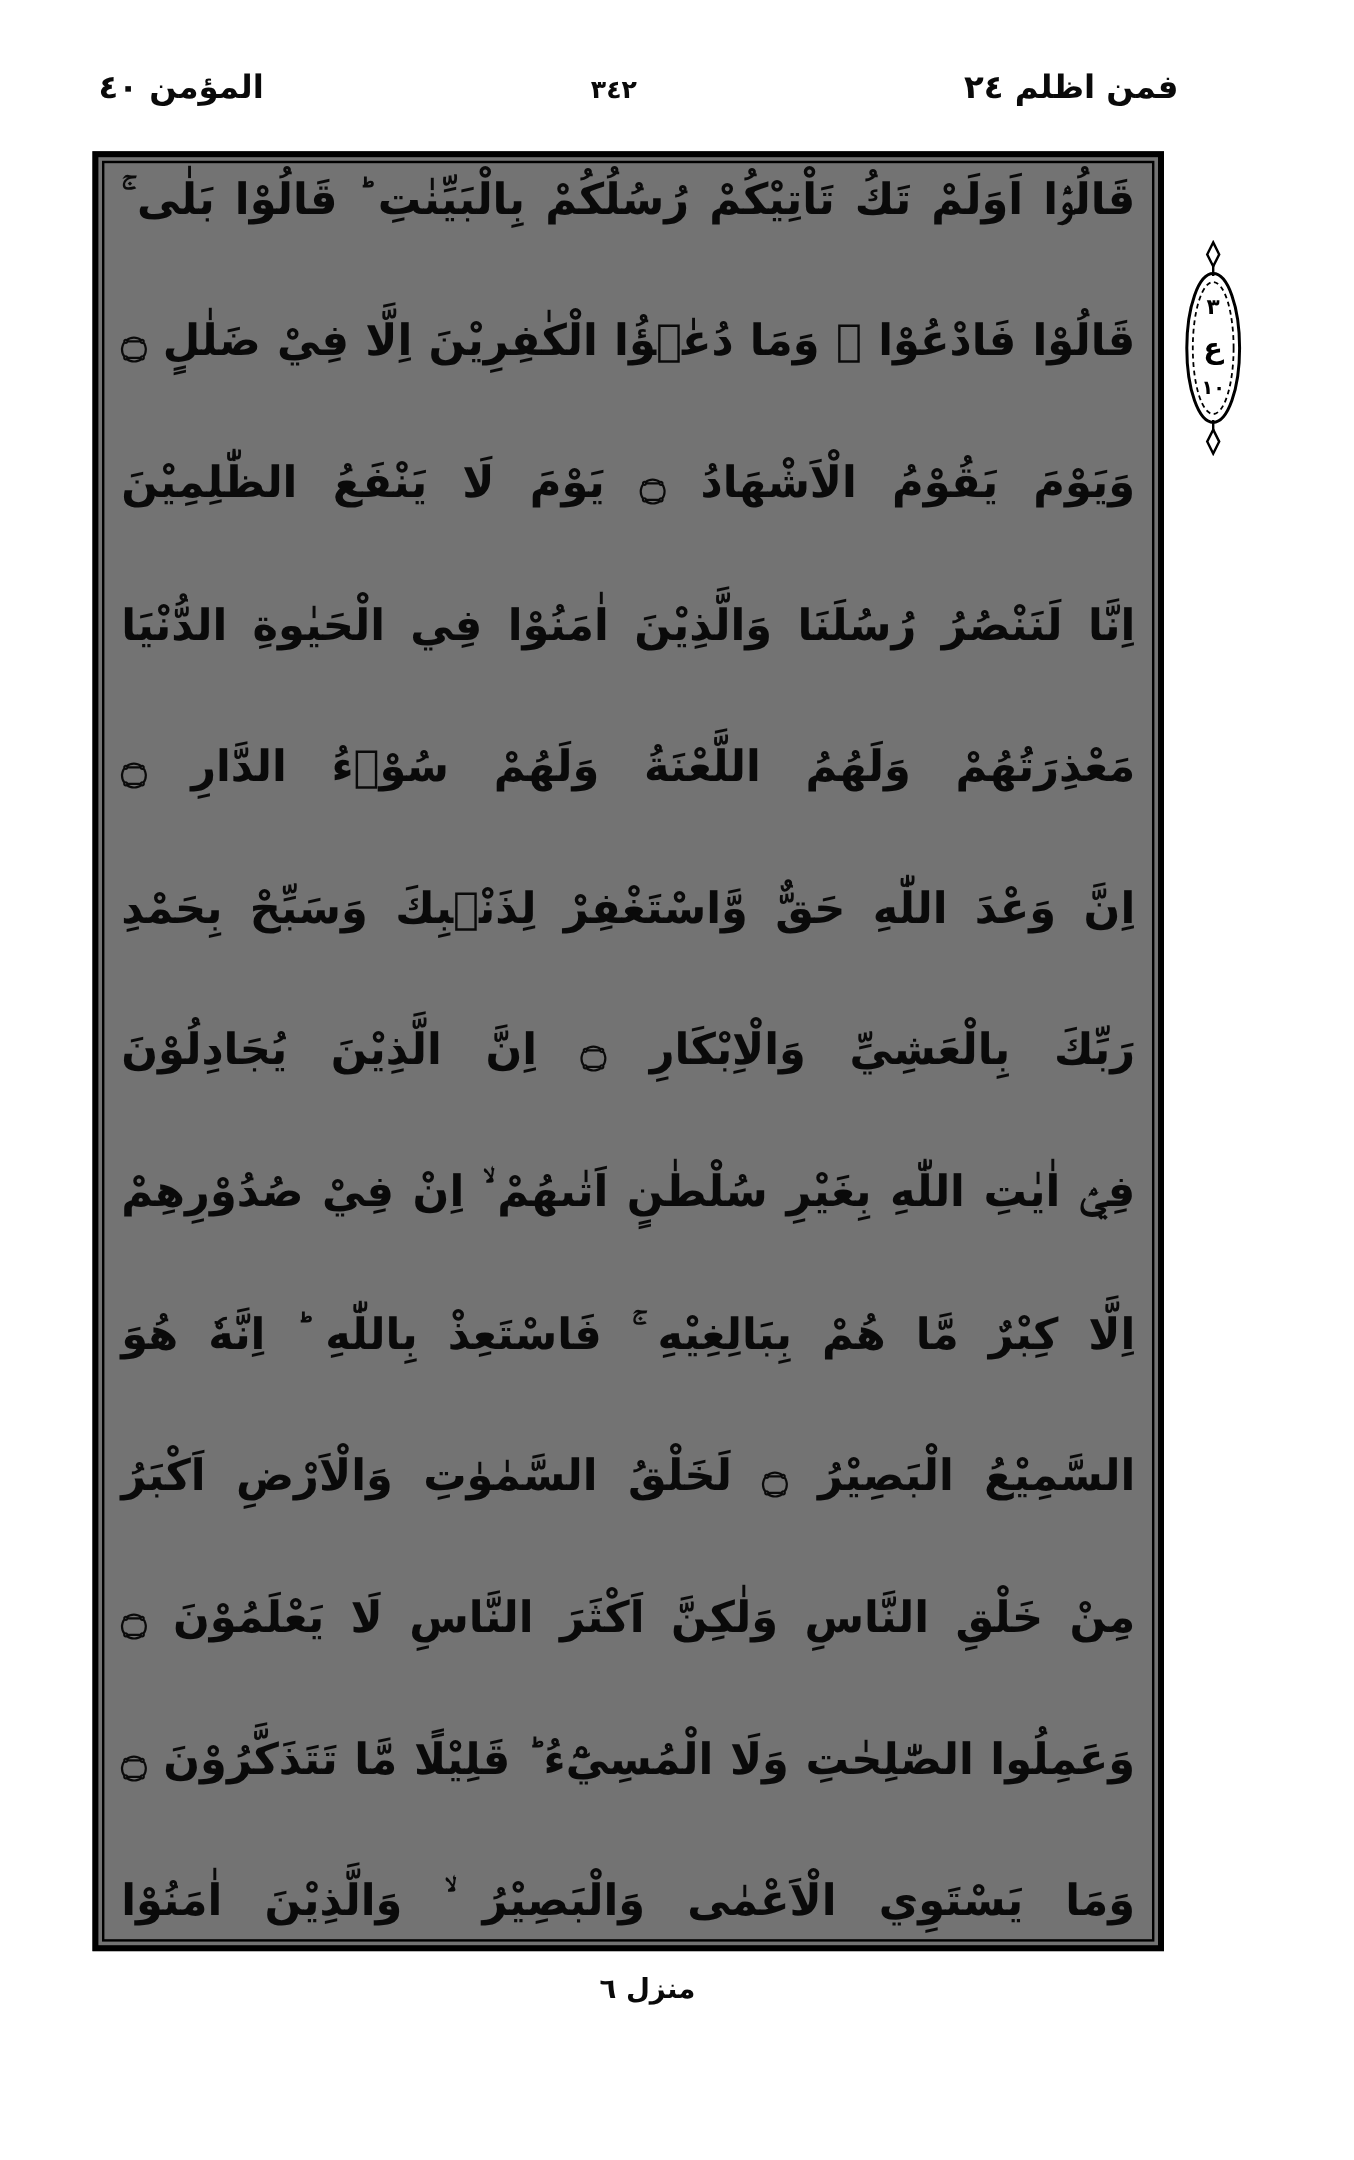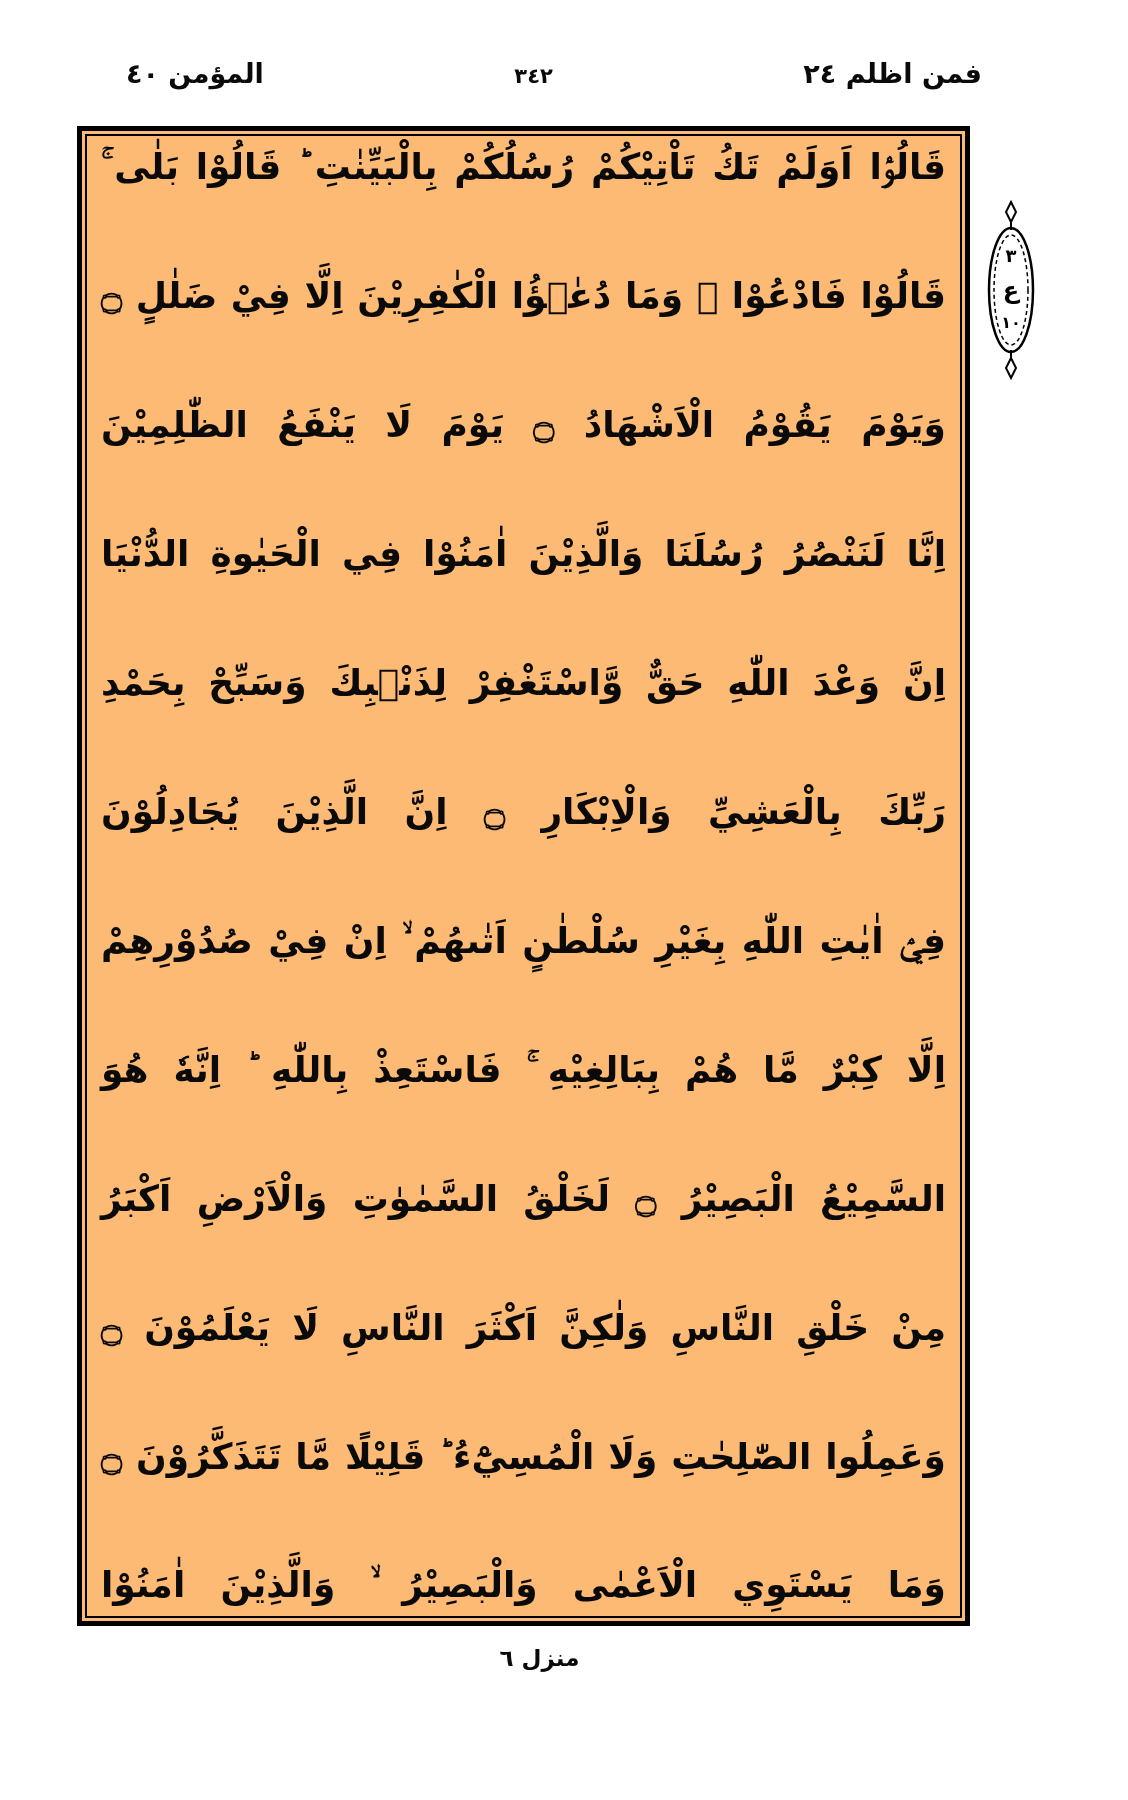--- a/index.html
+++ b/index.html
@@ -21,33 +21,33 @@
     position: absolute;
     top: 58px;
     left: 82px;
     width: 900px;
     display: flex;
     justify-content: space-between;
     align-items: baseline;
     font-weight: bold;
     font-size: 27px;
   }
-  .header span { direction: rtl; unicode-bidi: embed; margin-left: 44px; }
+  .header span { direction: rtl; unicode-bidi: embed; }
   .header .page-number { font-size: 21px; }
 
   
   .frame {
     position: absolute;
     top: 126px;
     left: 77px;
     width: 893px;
     height: 1500px;
     border: 5px solid #000;
     box-sizing: border-box;
-    background: #fdba74;
+    background: #737373;
   }
   .frame-inner {
     position: absolute;
     top: 3px; left: 3px; right: 3px; bottom: 3px;
     border: 2px solid #000;
   }
   .textarea {
     position: absolute;
     top: 10px; left: 14px; right: 14px; bottom: 10px;
     display: flex;
@@ -118,20 +118,21 @@
     </svg>
   </div>
 
   <div class="frame">
     <div class="frame-inner">
       <div class="textarea">
         <div class="qline">قَالُوْۤا اَوَلَمْ تَكُ تَاْتِيْكُمْ رُسُلُكُمْ بِالْبَيِّنٰتِ ؕ قَالُوْا بَلٰى ۚ</div>
         <div class="qline">قَالُوْا فَادْعُوْا ۚ وَمَا دُعٰۤؤُا الْكٰفِرِيْنَ اِلَّا فِيْ ضَلٰلٍ ۝</div>
         <div class="qline">وَيَوْمَ يَقُوْمُ الْاَشْهَادُ ۝ يَوْمَ لَا يَنْفَعُ الظّٰلِمِيْنَ</div>
         <div class="qline">اِنَّا لَنَنْصُرُ رُسُلَنَا وَالَّذِيْنَ اٰمَنُوْا فِي الْحَيٰوةِ الدُّنْيَا</div>
+        <div class="qline">مَعْذِرَتُهُمْ وَلَهُمُ اللَّعْنَةُ وَلَهُمْ سُوْۤءُ الدَّارِ ۝</div>
         <div class="qline">اِنَّ وَعْدَ اللّٰهِ حَقٌّ وَّاسْتَغْفِرْ لِذَنْۢبِكَ وَسَبِّحْ بِحَمْدِ</div>
         <div class="qline">رَبِّكَ بِالْعَشِيِّ وَالْاِبْكَارِ ۝ اِنَّ الَّذِيْنَ يُجَادِلُوْنَ</div>
         <div class="qline">فِيْۤ اٰيٰتِ اللّٰهِ بِغَيْرِ سُلْطٰنٍ اَتٰىهُمْ ۙ اِنْ فِيْ صُدُوْرِهِمْ</div>
         <div class="qline">اِلَّا كِبْرٌ مَّا هُمْ بِبَالِغِيْهِ ۚ فَاسْتَعِذْ بِاللّٰهِ ؕ اِنَّهٗ هُوَ</div>
         <div class="qline">السَّمِيْعُ الْبَصِيْرُ ۝ لَخَلْقُ السَّمٰوٰتِ وَالْاَرْضِ اَكْبَرُ</div>
         <div class="qline">مِنْ خَلْقِ النَّاسِ وَلٰكِنَّ اَكْثَرَ النَّاسِ لَا يَعْلَمُوْنَ ۝</div>
         <div class="qline">وَعَمِلُوا الصّٰلِحٰتِ وَلَا الْمُسِيْٓءُ ؕ قَلِيْلًا مَّا تَتَذَكَّرُوْنَ ۝</div>
         <div class="qline">وَمَا يَسْتَوِي الْاَعْمٰى وَالْبَصِيْرُ ۙ وَالَّذِيْنَ اٰمَنُوْا</div>
       </div>
     </div>

